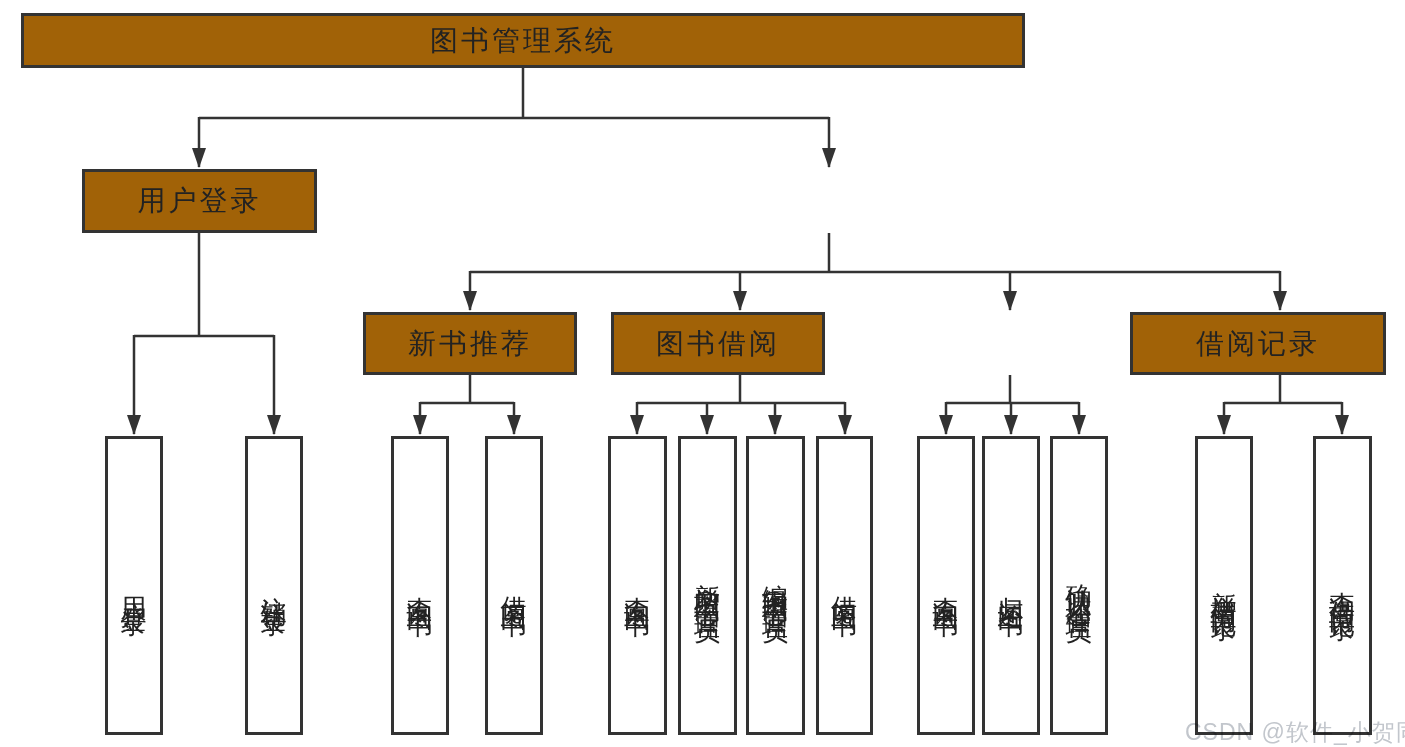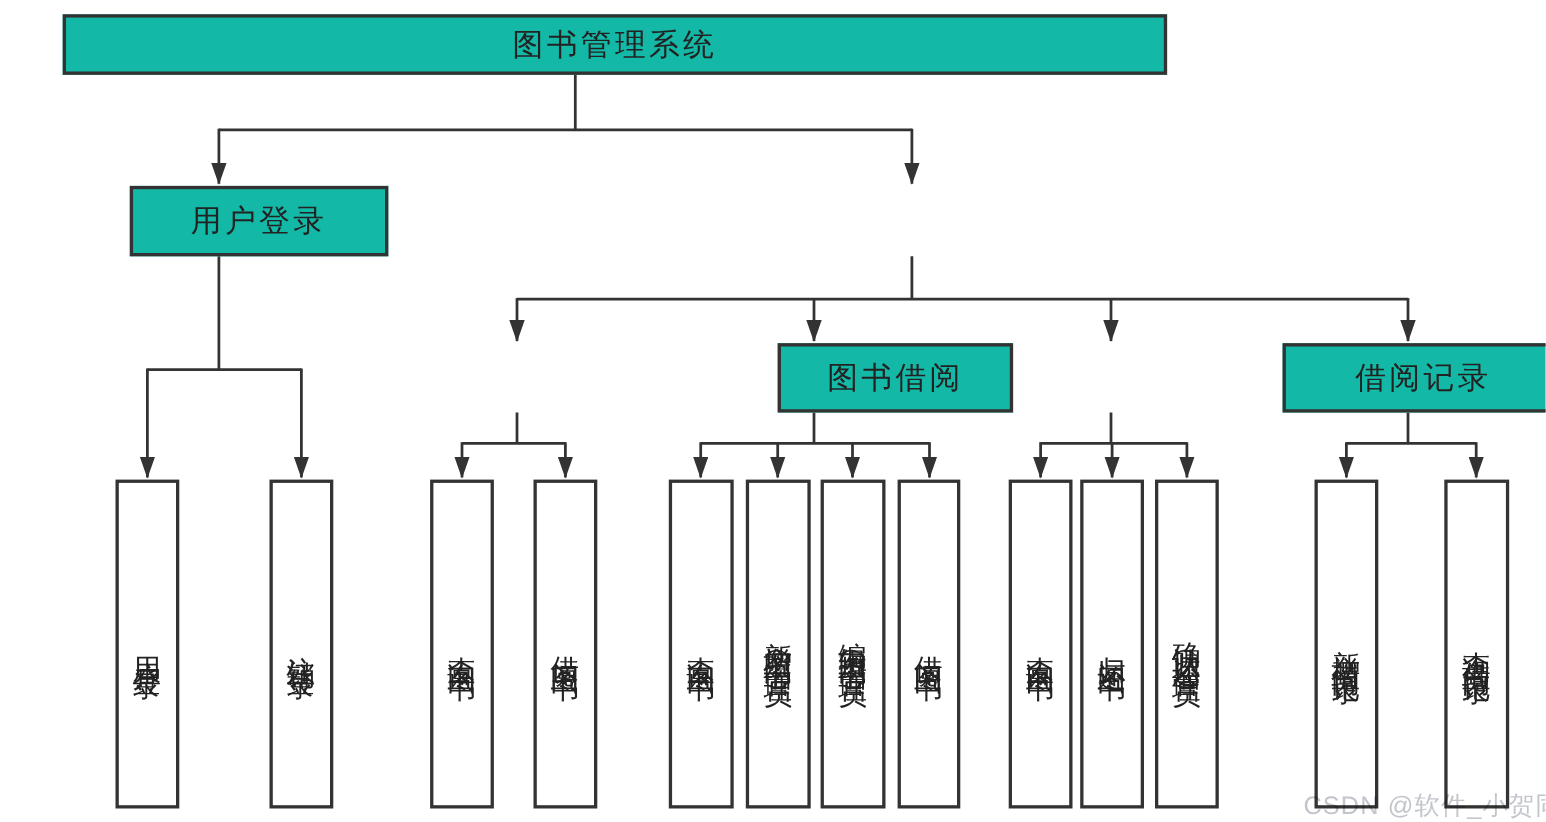--- a/index.html
+++ b/index.html
@@ -2,23 +2,23 @@
 <html><head>
 <meta charset="utf-8">
 <style>
   html,body{margin:0;padding:0;background:#fff;}
   body{width:1405px;height:747px;position:relative;overflow:hidden;
        font-family:"Liberation Sans","DejaVu Sans",sans-serif;color:#222;}
   .stage{position:absolute;left:0;top:0;width:1405px;height:747px;}
   svg.wires{position:absolute;left:0;top:0;}
   .ln{stroke:#333;stroke-width:2.5;fill:none;}
   .ar{stroke:#333;stroke-width:2.5;fill:none;marker-end:url(#arrow);}
-  .hbox{position:absolute;box-sizing:border-box;border:3px solid #333;background:#14b8a6;
+  .hbox{position:absolute;box-sizing:border-box;border:3px solid #333;background:#a16207;
         display:flex;align-items:center;justify-content:center;
-        font-size:28px;letter-spacing:3px;white-space:nowrap;margin-left:36px;}
+        font-size:28px;letter-spacing:3px;white-space:nowrap;}
   .vbox{position:absolute;box-sizing:border-box;border:3px solid #333;background:#fff;
         top:436px;height:299px;width:58px;
         writing-mode:vertical-rl;display:flex;align-items:center;justify-content:center;
         font-size:26px;letter-spacing:5px;line-height:1;}
   .watermark{position:absolute;left:1185px;top:717px;font-size:23px;letter-spacing:1px;
              color:#c2c6cc;mix-blend-mode:multiply;white-space:nowrap;z-index:10;}
 </style>
 </head>
 <body>
 
@@ -62,21 +62,22 @@
 
     <path class="ln" d="M1280 375 V403 M1224 403 H1342"></path>
     <line class="ar" x1="1224" y1="402" x2="1224" y2="434"></line>
     <line class="ar" x1="1342" y1="402" x2="1342" y2="434"></line>
   </svg>
 
   <div class="hbox" style="left:21px;top:13px;width:1004px;height:55px;">图书管理系统</div>
 
   <div class="hbox" style="left:82px;top:169px;width:235px;height:64px;">用户登录</div>
 
-  <div class="hbox" style="left:671px;top:312px;width:214px;height:63px;">图书借阅</div>
+  <div class="hbox" style="left:363px;top:312px;width:214px;height:63px;">新书推荐</div>
+  <div class="hbox" style="left:611px;top:312px;width:214px;height:63px;">图书借阅</div>
   <div class="hbox" style="left:1130px;top:312px;width:256px;height:63px;">借阅记录</div>
 
   <div class="vbox" style="left:105px;">用户登录</div>
   <div class="vbox" style="left:245px;">注销登录</div>
 
   <div class="vbox" style="left:391px;">查询图书</div>
   <div class="vbox" style="left:485px;">借阅图书</div>
 
   <div class="vbox" style="left:608px;width:59px;">查询图书</div>
   <div class="vbox" style="left:678px;width:59px;">新增图书（管理员）</div>

